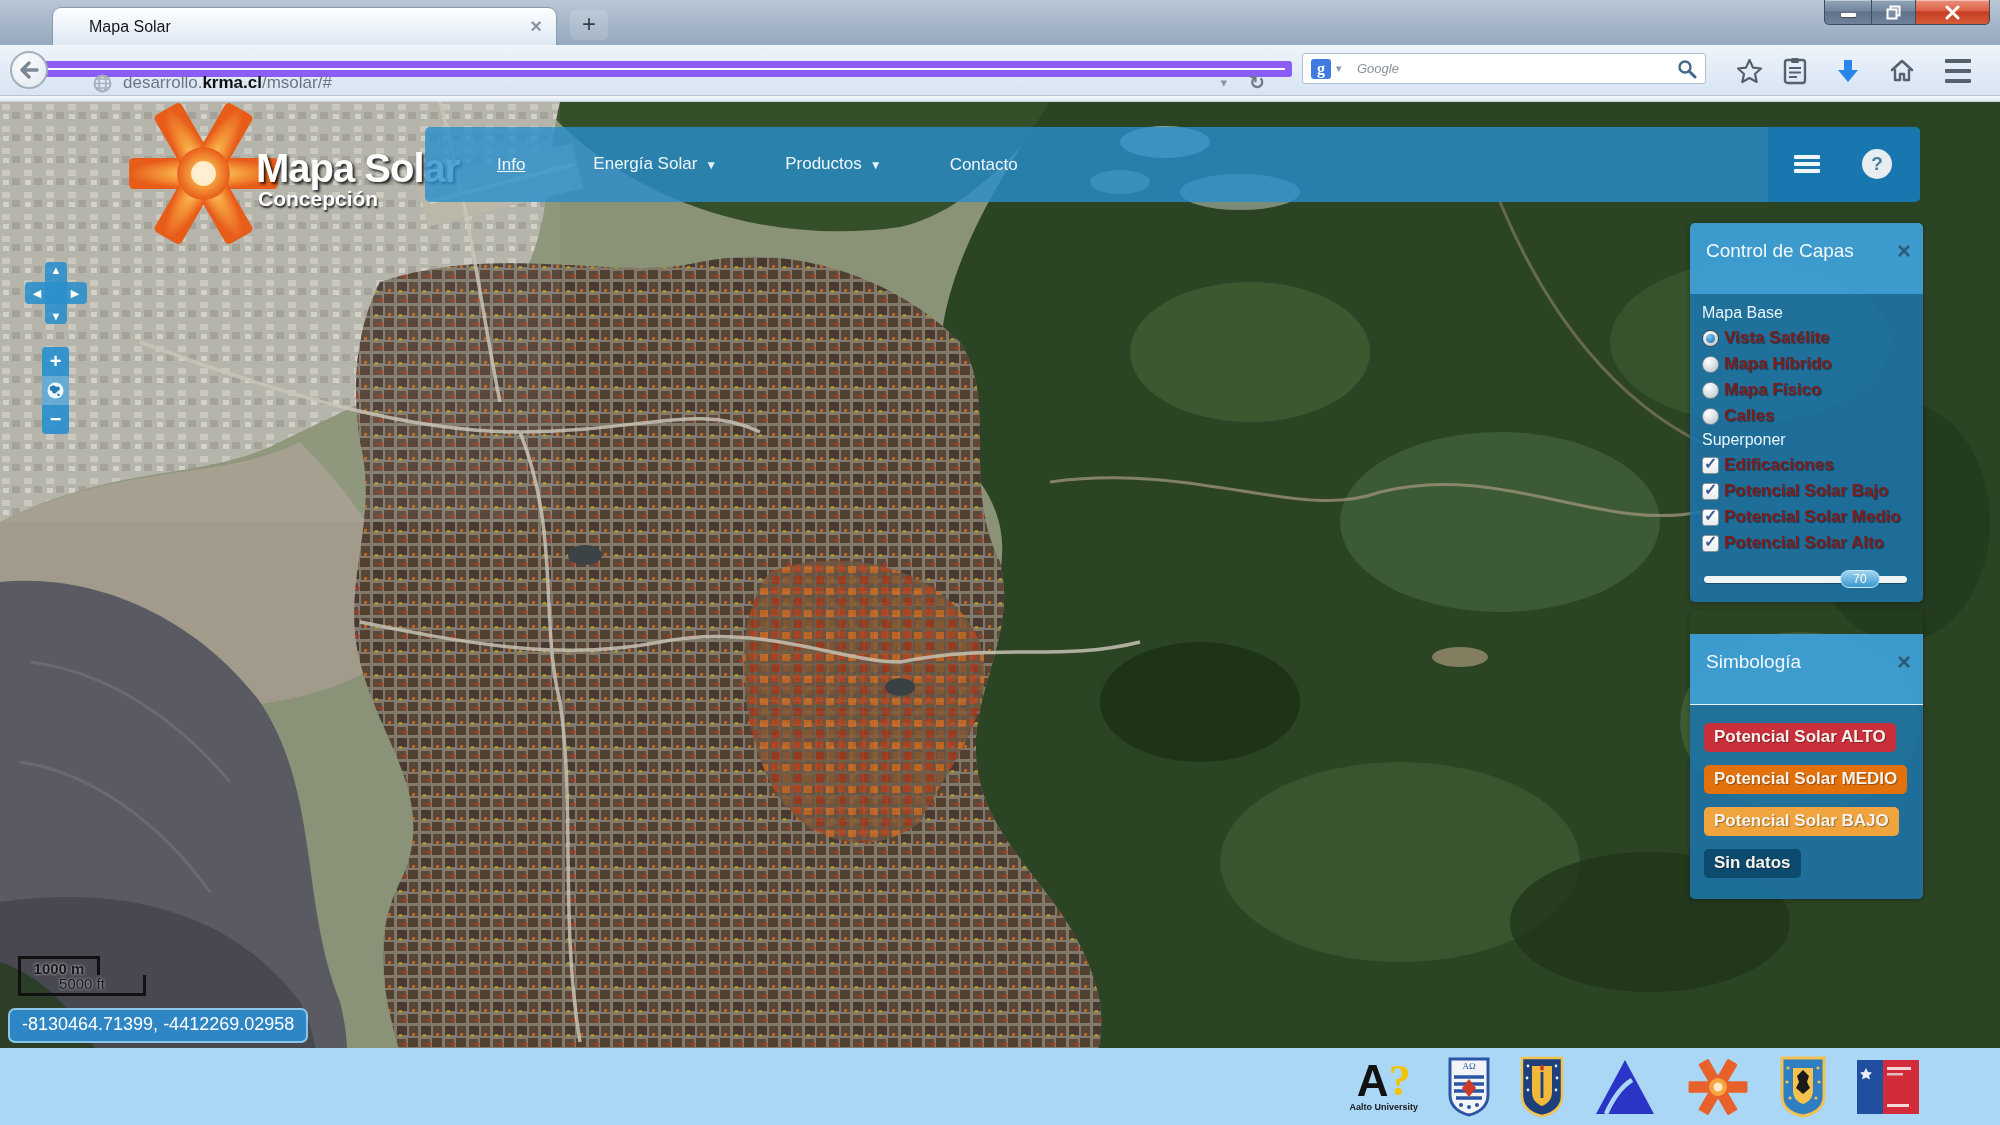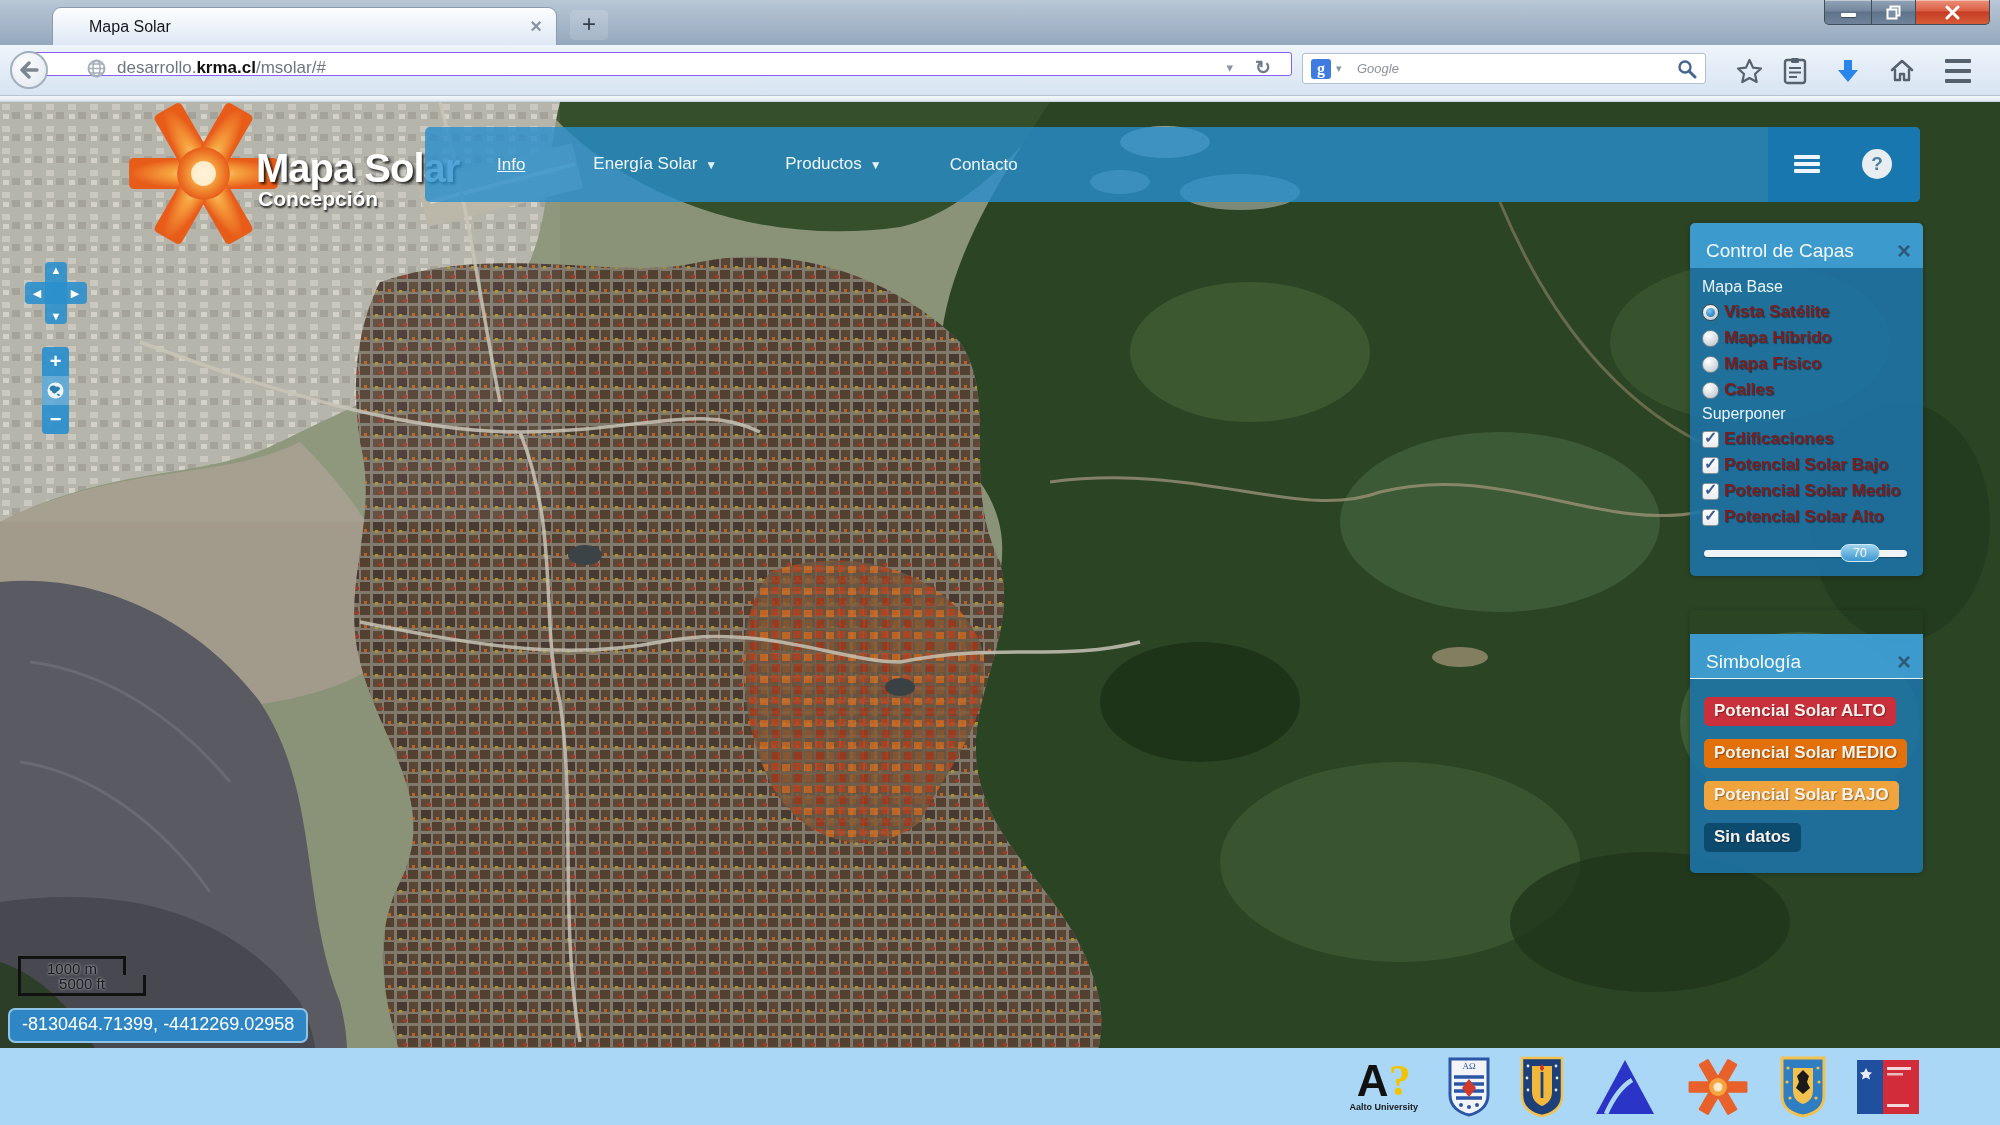--- a/index.html
+++ b/index.html
@@ -27,22 +27,22 @@
   .minbar { width:15px; height:4px; background:#fff; border-radius:1px; margin-top:6px; box-shadow:0 1px 1px rgba(0,0,0,.4); }
 
   
   .toolbar { position:absolute; top:45px; left:0; width:2000px; height:51px;
     background:linear-gradient(#eef4fb,#d7e4f2); border-bottom:1px solid #b6c4d4; }
   .pagestrip { position:absolute; top:96px; left:0; width:2000px; height:6px;
     background:linear-gradient(#f4f8fc,#dfe9f2); border-bottom:1px solid #c8d4e0; }
   .backbtn { position:absolute; left:10px; top:51px; width:38px; height:38px; border-radius:50%;
     background:radial-gradient(circle at 35% 30%, #fbfcfd, #e2e8ef); border:2px solid #a2b0be; z-index:3;
     display:flex; align-items:center; justify-content:center; }
-  .urlbar { position:absolute; left:30px; top:52px; width:1262px; height:24px; background:#fff;
-    border:1px solid #8b5cf6; border-radius:3px; z-index:2; }
+  .urlbar { position:absolute; left:30px; top:61px; width:1262px; height:16px; background:#fff;
+    border:7px solid #8b5cf6; border-radius:3px; z-index:2; }
   .urltext { position:absolute; left:86px; top:0; line-height:29px; font-size:17px; white-space:nowrap; }
   .urltext .dim { color:#6e7680; }
   .urltext .strong { color:#111; font-weight:bold; }
   .url-globe { position:absolute; left:56px; top:6px; }
   .url-drop { position:absolute; right:58px; top:0; line-height:29px; color:#8a95a2; font-size:13px; }
   .url-reload { position:absolute; right:20px; top:0; line-height:29px; color:#6f7d8b; font-size:19px; font-weight:bold; }
   .searchbox { position:absolute; left:1302px; top:53px; width:404px; height:31px; background:#fff;
     border:1px solid #b2bfcc; border-radius:3px; }
   .g-badge { position:absolute; left:8px; top:5px; width:20px; height:20px; background:#3f7be0; border-radius:3px;
     color:#fff; font-family:"Liberation Serif",serif; font-weight:bold; font-size:16px; text-align:center; line-height:20px; }
@@ -83,21 +83,21 @@
   .zoombar { position:absolute; left:42px; top:245px; width:27px; }
   .zb { width:27px; height:29px; background:rgba(42,143,205,.92); color:#fff; text-align:center;
     line-height:28px; font-size:20px; font-weight:bold; cursor:pointer; }
   .zb.top { border-radius:4px 4px 0 0; }
   .zb.mid { background:rgba(96,170,217,.92); display:flex; align-items:center; justify-content:center; }
   .zb.bot { border-radius:0 0 4px 4px; }
 
   
   .panel { position:absolute; left:1690px; width:233px; border-radius:5px; overflow:hidden;
     box-shadow:0 1px 5px rgba(0,0,0,.25); }
-  .panel-h { height:45px; background:rgba(62,160,217,.93); position:relative; }
+  .panel-h { height:71px; background:rgba(62,160,217,.93); position:relative; }
   .panel-h .ptitle { position:absolute; left:16px; top:0; line-height:55px; font-size:19px; color:#f2f9fd; }
   .panel-h .pclose { position:absolute; right:12px; top:0; line-height:55px; font-size:24px; font-weight:bold; color:#2e5a78; cursor:pointer; }
   .panel-b { background:rgba(28,118,172,.86); padding:8px 12px 14px; }
   .panel.legend .panel-h { border-bottom:1px solid #e9f3fa;margin-top:24px; }
   .seclabel { color:#e9f4fb; font-size:16px; margin:2px 0 3px; }
   .optrow { display:flex; align-items:center; height:26px; cursor:pointer; }
   .radio { width:17px; height:17px; border-radius:50%; flex:0 0 17px;
     background:radial-gradient(circle at 35% 30%, #ffffff, #c7d0d6 75%);
     border:1px solid #7e8a94; box-shadow:inset 0 1px 1px rgba(255,255,255,.9); position:relative; }
   .radio.sel { border-color:#3a444c; }
@@ -111,23 +111,23 @@
   .slider-track { position:absolute; left:2px; top:6px; width:203px; height:7px; background:#eff4f7; border-radius:4px;
     box-shadow:0 1px 1px rgba(0,0,0,.3); cursor:pointer; }
   .slider-handle { position:absolute; left:138px; top:0; width:40px; height:18px; border-radius:9px;
     background:linear-gradient(#9fd4ef,#3c97d2); border:1px solid #cde9f7; color:#fff; font-size:12px;
     text-align:center; line-height:16px; cursor:pointer; }
   .legend-items { padding:6px 0 0; }
   .badge { display:table; padding:4px 10px 5px; border-radius:5px; margin:0 0 13px 2px;
     color:#f7f3ec; font-weight:bold; font-size:17px; text-shadow:1px 1px 1px rgba(0,0,0,.35); white-space:nowrap; }
 
   
-  .scale-m { position:absolute; left:18px; top:854px; width:108px; height:19px;
+  .scale-m { position:absolute; left:18px; top:854px; width:82px; height:19px;
     border:3px solid #111; border-bottom:none; color:#15181c; font-size:15px; text-align:center;
-    text-shadow:0 0 3px rgba(255,255,255,.8); padding-top:1px; }
+    text-shadow:0 0 3px rgba(255,255,255,.8); padding-top:1px;font-weight:bold; }
   .scale-ft { position:absolute; left:18px; top:873px; width:128px; height:21px;
     border:3px solid #111; border-top:none; color:#15181c; font-size:15px; text-align:center;
     text-shadow:0 0 3px rgba(255,255,255,.8); }
   .coords { position:absolute; left:8px; top:906px; padding:4px 12px 6px; background:#2f86c4;
     border:2px solid #8ec4e8; border-radius:7px; color:#fff; font-size:18px; }
 
   
   .footer { position:absolute; left:0; bottom:0; width:2000px; height:77px; background:#abd7f7;
     display:flex; align-items:center; justify-content:flex-end; padding-right:80px; gap:30px; }
   .flogo { display:flex; flex-direction:column; align-items:center; justify-content:center; cursor:pointer; }

